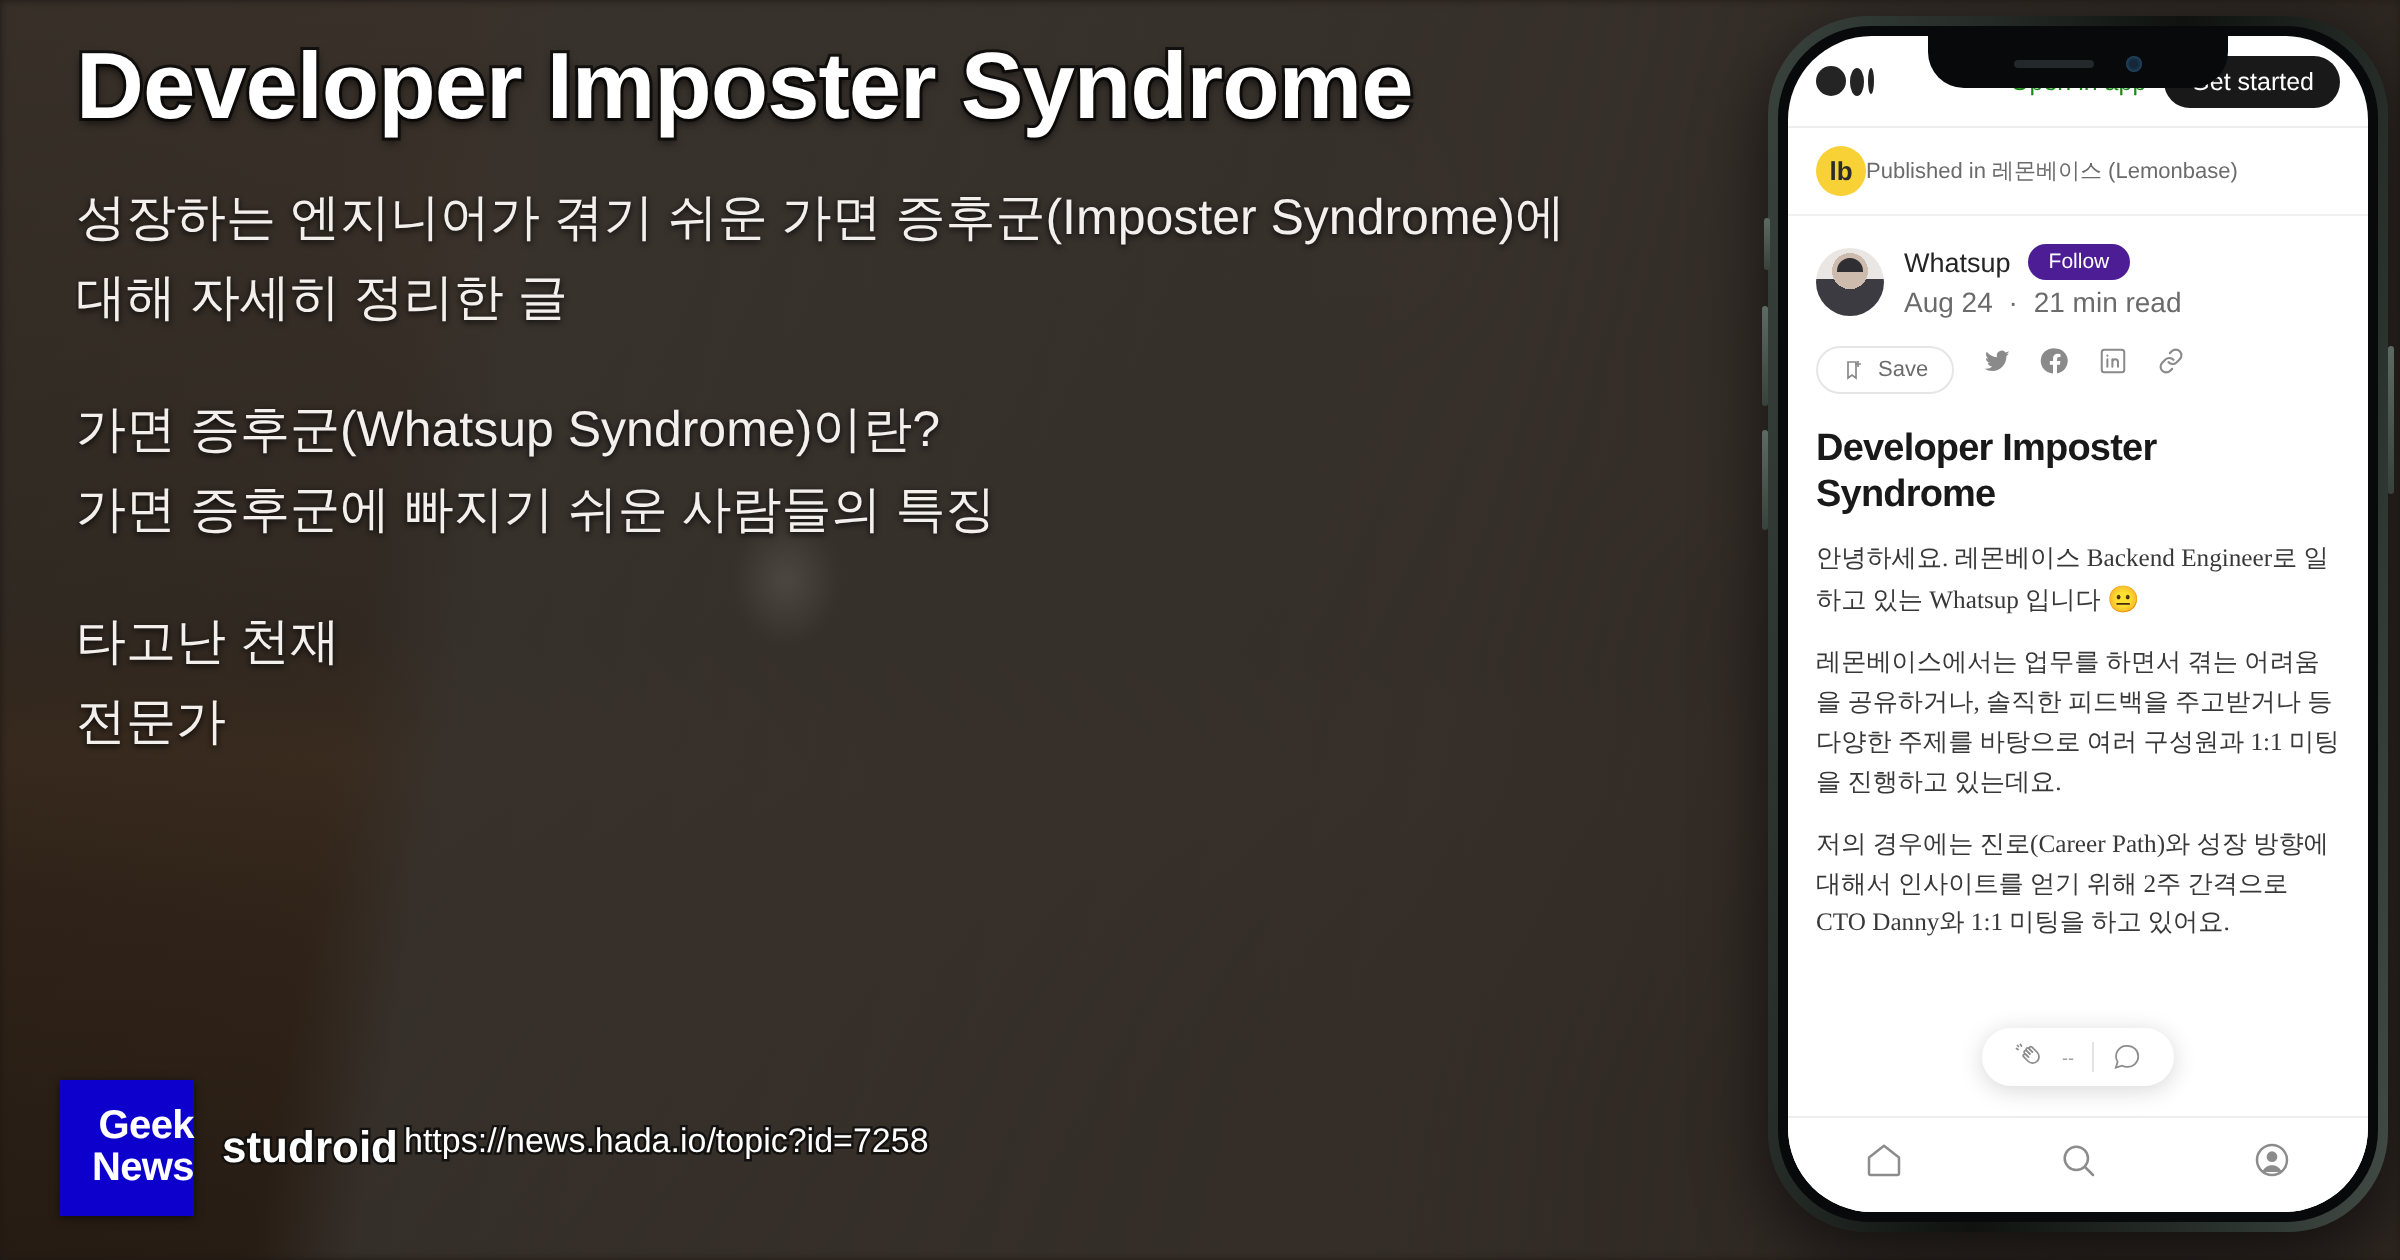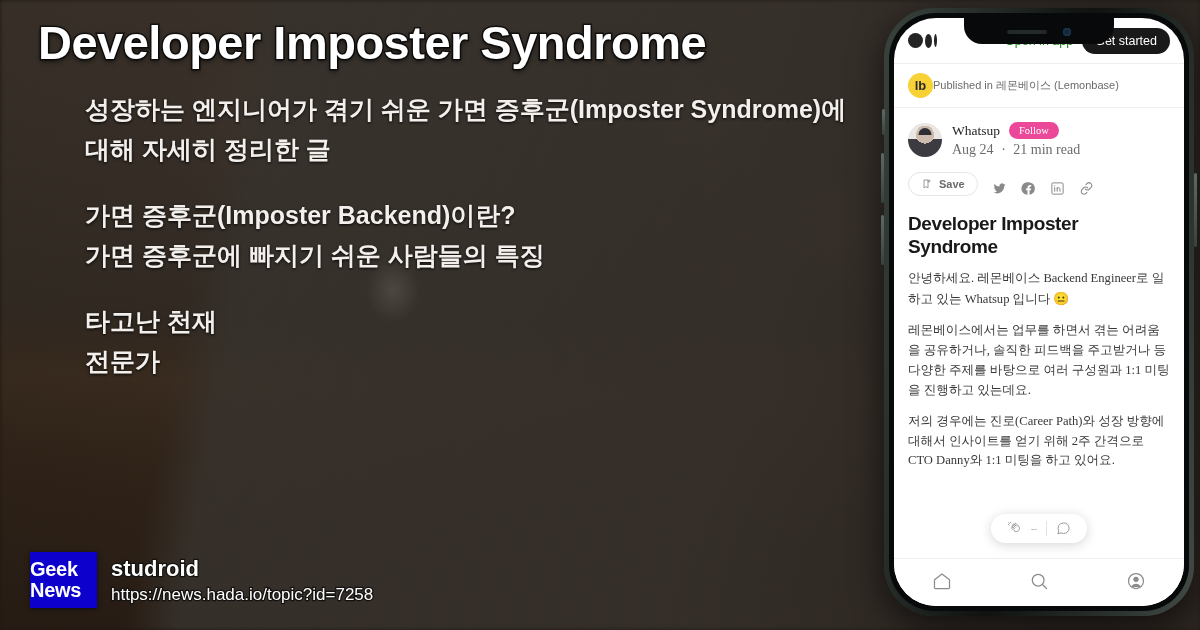--- a/index.html
+++ b/index.html
@@ -44,42 +44,41 @@
     letter-spacing:-.5px; line-height:1.08;
     -webkit-text-stroke:3px #141210;
     paint-order:stroke fill;
     text-shadow:0 2px 5px rgba(0,0,0,.75);
     white-space:nowrap;
   }
   #summary-block{
     margin-top:20px;
     font-size:25px; line-height:1.62; color:#f2efec;
     text-shadow:0 1px 3px rgba(0,0,0,.9);
-    font-weight:700;
+    font-weight:400;
     max-width:800px;
-    margin-left:47px;
   }
   .sum-line{ white-space:nowrap; }
   .sum-gap{ height:25px; }
   .sum-list{ white-space:nowrap; }
   #summary-clip{ overflow:hidden; height:468px; }
 
   
   #footer-brand{
     position:absolute; left:30px; bottom:22px;
     display:flex; align-items:center; gap:14px;
   }
   #gn-logo{
-    width:67px; height:56px; background:#0d00cc;
-    display:flex; flex-direction:column; align-items:flex-start; justify-content:center;
+    width:67px; height:68px; background:#0d00cc;
+    display:flex; flex-direction:column; align-items:flex-end; justify-content:center;
     line-height:1.05; flex:none;
     box-shadow:0 1px 4px rgba(0,0,0,.6);
   }
   #gn-logo span{ color:#fff; font-weight:bold; font-size:20px; letter-spacing:-.3px; }
-  #brand-text{ display:flex; flex-direction:column; gap:3px; }
+  #brand-text{ display:flex; flex-direction:row; gap:3px; }
   #author-name{
     font-size:22px; font-weight:bold; color:#ffffff;
     -webkit-text-stroke:2.4px #141210; paint-order:stroke fill;
   }
   #source-url{
     font-size:17px; color:#ffffff;
     -webkit-text-stroke:2.4px #141210; paint-order:stroke fill;
   }
 
   
@@ -153,32 +152,32 @@
   #author-avatar{
     width:34px; height:34px; border-radius:50%; flex:none; overflow:hidden;
     background:radial-gradient(circle at 50% 34%, #cdbcae 0 9px, transparent 9px),
                linear-gradient(180deg,#e9e6e3 0 46%, #3b3b41 46% 100%);
     position:relative;
   }
   #author-avatar::after{
     content:""; position:absolute; left:50%; top:5px; transform:translateX(-50%);
     width:13px; height:7px; border-radius:7px 7px 0 0; background:#2e2e33;
   }
-  #author-meta{ display:flex; flex-direction:column; gap:3px;font-family:Liberation Serif, serif; }
+  #author-meta{ display:flex; flex-direction:column; gap:3px; }
   #author-line1{ display:flex; align-items:center; gap:9px; }
   #m-author-name{ font-size:13.5px; color:#242424; font-weight:400; }
   #follow-btn{
-    background:#ec4899; color:#fff; font-size:10.5px;
+    background:#4c1d95; color:#fff; font-size:10.5px;
     padding:3px 10px; border-radius:20px;
   }
   #author-line2{ font-size:14px; color:#6b6b6b; }
   #author-line2 .dot{ margin:0 4px; }
 
   
-  #action-row{ display:flex; align-items:flex-end; gap:14px; padding:6px 14px 12px;font-weight:bold; }
+  #action-row{ display:flex; align-items:flex-start; gap:14px; padding:6px 14px 12px; }
   #save-btn{
     display:flex; align-items:center; gap:6px;
     border:1px solid #e6e6e6; border-radius:20px; padding:5px 12px;
     font-size:11px; color:#6b6b6b;
   }
   .sicon{ color:#8a8a8a; display:flex; align-items:center; }
 
   
   #article{ padding:4px 14px 0; }
   #article-title{
@@ -219,21 +218,21 @@
 <div id="bg-scrim"></div>
 
 <div id="left-col">
   <div id="page-title">Developer Imposter Syndrome</div>
 
   <div id="summary-clip">
     <div id="summary-block">
       <div class="sum-line">성장하는 엔지니어가 겪기 쉬운 가면 증후군(Imposter Syndrome)에</div>
       <div class="sum-line">대해 자세히 정리한 글</div>
       <div class="sum-gap"></div>
-      <div class="sum-line">가면 증후군(Imposter Backend)이란?</div>
+      <div class="sum-line">가면 증후군(Whatsup Syndrome)이란?</div>
       <div class="sum-line">가면 증후군에 빠지기 쉬운 사람들의 특징</div>
       <div class="sum-gap"></div>
       <div class="sum-list">타고난 천재</div>
       <div class="sum-list">전문가</div>
     </div>
   </div>
 </div>
 
 <div id="footer-brand">
   <div id="gn-logo">

